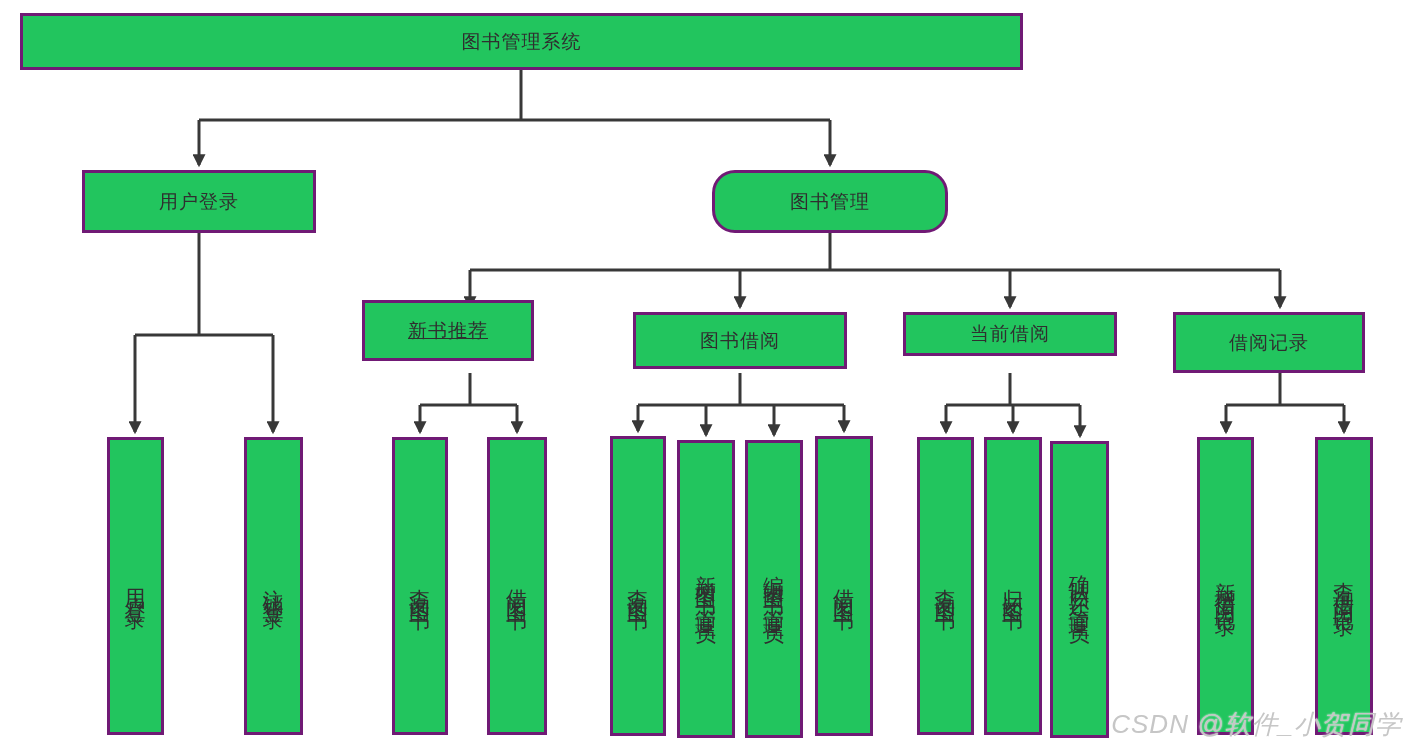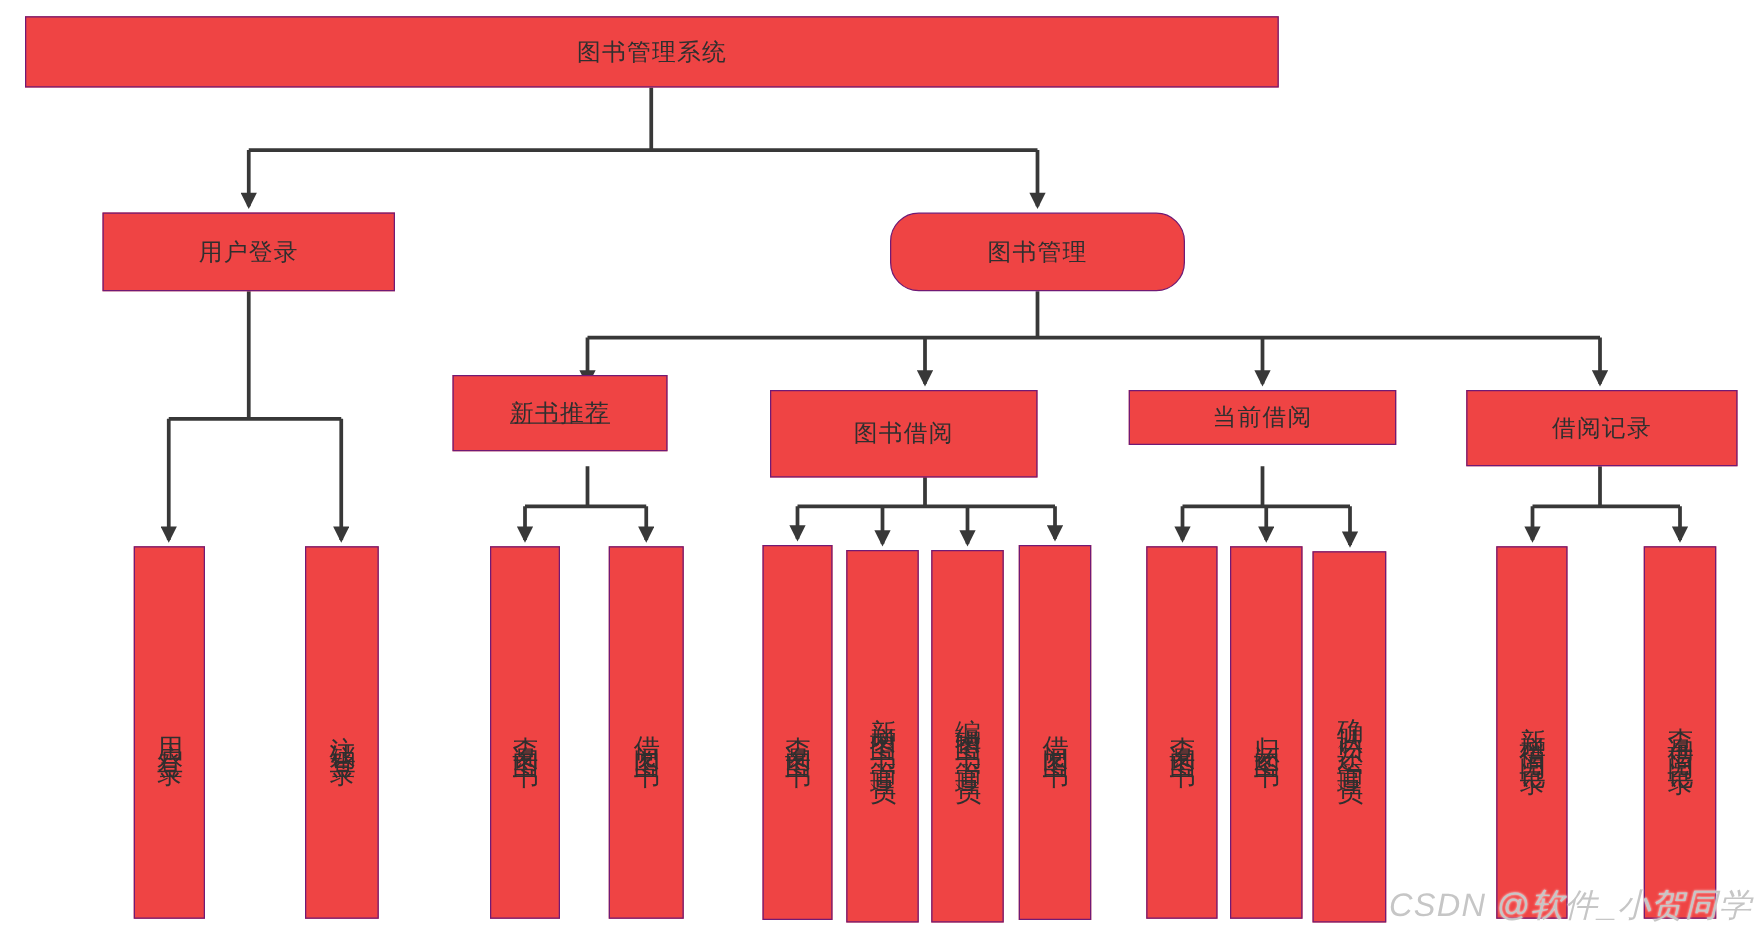--- a/index.html
+++ b/index.html
@@ -18,22 +18,22 @@
   #connectors {
     position: absolute;
     left: 0; top: 0;
     width: 1405px;
     height: 747px;
     pointer-events: none;
   }
   .node {
     position: absolute;
     box-sizing: border-box;
-    border: 1px solid #701a75;
-    background: #ef4444;
+    border: 3px solid #701a75;
+    background: #22c55e;
     display: flex;
     align-items: center;
     justify-content: center;
     color: #2f2f2f;
     z-index: 2;
   }
   .hbox {
     font-size: 19px;
     letter-spacing: 1px;
   }
@@ -42,23 +42,23 @@
     font-size: 21px;
     letter-spacing: 7px;
     line-height: 1;
     text-align: center;
   }
   
   .n-root   { left: 20px;   top: 13px;  width: 1003px; height: 57px; }
   .n-login  { left: 82px;   top: 170px; width: 234px;  height: 63px; }
   .n-mgmt   { left: 712px;  top: 170px; width: 236px;  height: 63px; border-radius: 23px; }
   .n-rec    { left: 362px;  top: 300px; width: 172px;  height: 61px; text-decoration: underline; }
-  .n-borrow { left: 616px;  top: 312px; width: 214px;  height: 70px; }
+  .n-borrow { left: 633px;  top: 312px; width: 214px;  height: 57px; }
   .n-cur    { left: 903px;  top: 312px; width: 214px;  height: 44px; }
-  .n-hist   { left: 1173px; top: 312px; width: 217px;  height: 61px; }
+  .n-hist   { left: 1173px; top: 312px; width: 192px;  height: 61px; }
   
   .l-1  { left: 107px;  top: 437px; width: 57px; height: 298px; }
   .l-2  { left: 244px;  top: 437px; width: 59px; height: 298px; }
   .l-3  { left: 392px;  top: 437px; width: 56px; height: 298px; }
   .l-4  { left: 487px;  top: 437px; width: 60px; height: 298px; }
   .l-5  { left: 610px;  top: 436px; width: 56px; height: 300px; }
   .l-6  { left: 677px;  top: 440px; width: 58px; height: 298px; }
   .l-7  { left: 745px;  top: 440px; width: 58px; height: 298px; }
   .l-8  { left: 815px;  top: 436px; width: 58px; height: 300px; }
   .l-9  { left: 917px;  top: 437px; width: 57px; height: 298px; }

